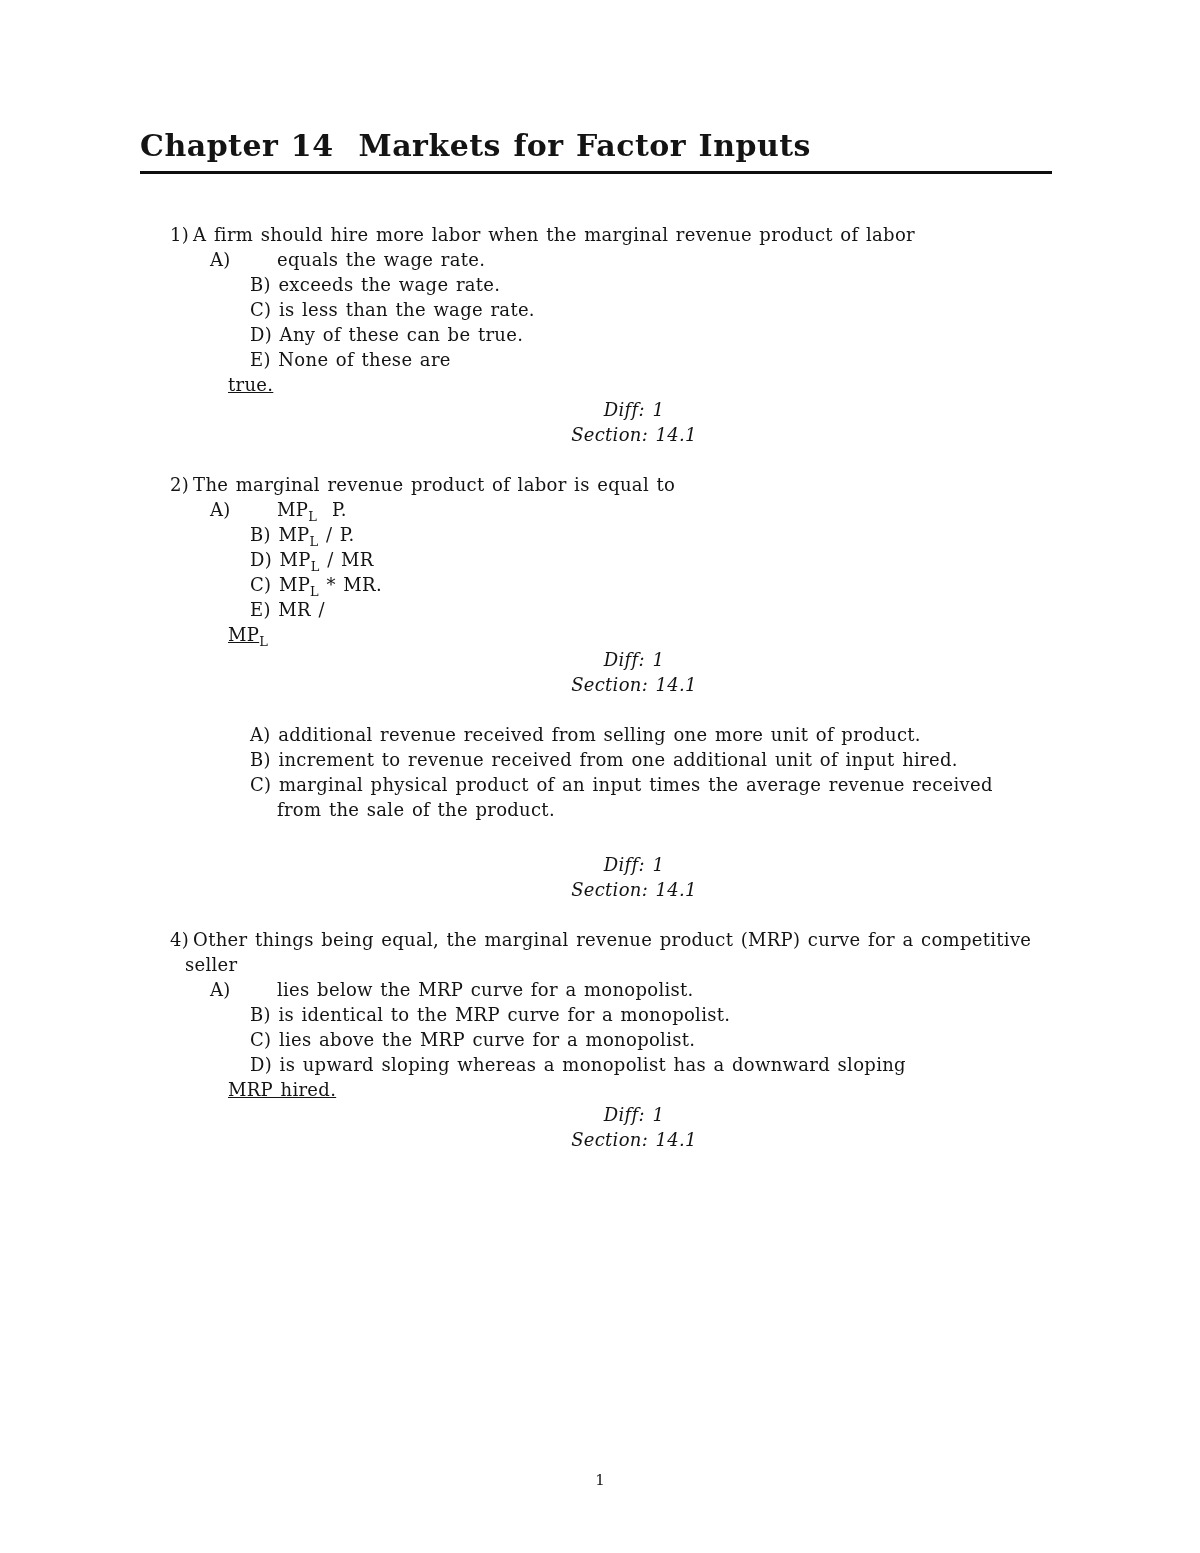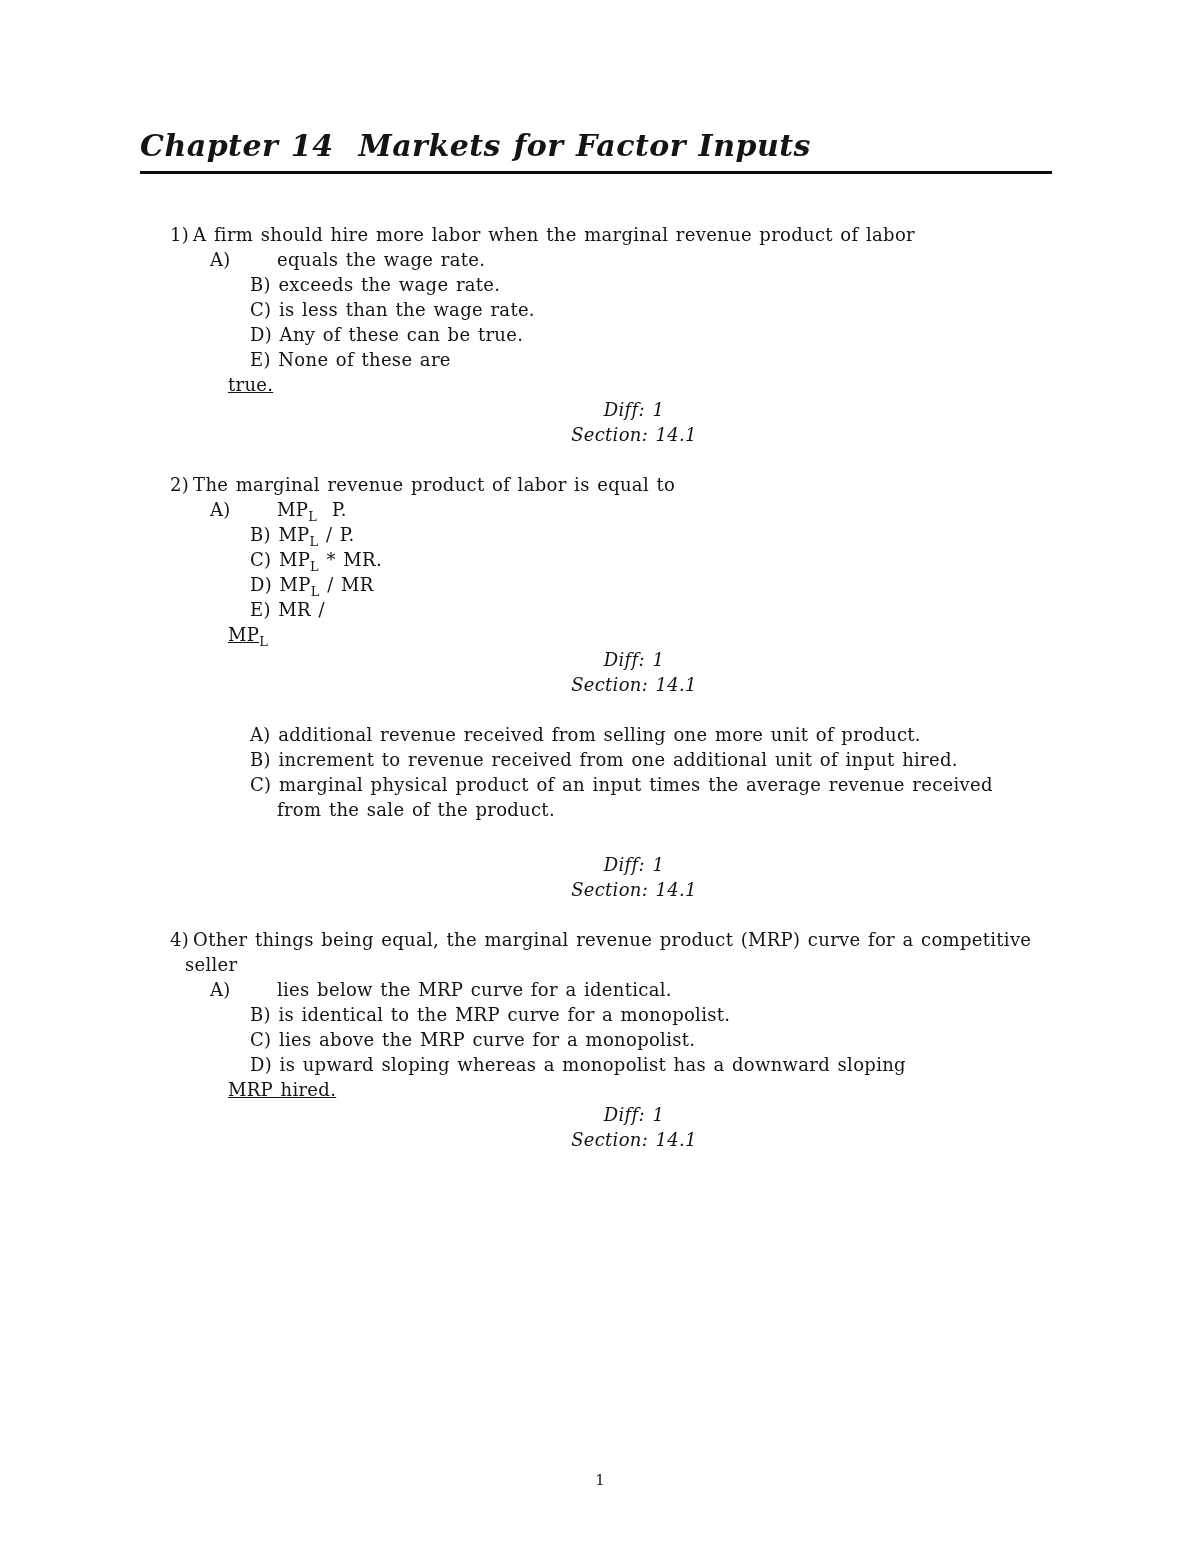--- a/index.html
+++ b/index.html
@@ -21,21 +21,20 @@
   .title {
     font-size: 30px;
     line-height: 36px;
     font-weight: bold;
     letter-spacing: 0.5px;
     white-space: pre-wrap;
     width: 912px;
     padding-bottom: 7px;
     border-bottom: 3px solid #0e0e0e;
     margin-bottom: 48px;
-    font-style: italic;
   }
   .question { margin-bottom: 25px; max-width: 900px; }
   .stem {
     margin-left: 30px;
     padding-left: 15px;
     text-indent: -15px;
     max-width: 880px;
   }
   .q-number { padding-right: 4px; }
   .option {
@@ -85,40 +84,40 @@
         <div class="meta">Diff: 1</div>
         <div class="meta">Section: 14.1</div>
       </div>
       <div class="question">
         <div class="stem"><span class="q-number">2)</span>The marginal revenue product of labor is equal to</div>
         <div class="option tabbed">
           <span class="opt-label">A)</span>
           <span class="opt-text">MP<sub>L</sub>&nbsp; P.</span>
         </div>
         <div class="option"><span class="opt-label">B) </span><span class="opt-text">MP<sub>L</sub> / P.</span></div>
+        <div class="option"><span class="opt-label">D) </span><span class="opt-text">MP<sub>L</sub> / MR</span></div>
         <div class="option"><span class="opt-label">C) </span><span class="opt-text">MP<sub>L</sub> * MR.</span></div>
-        <div class="option"><span class="opt-label">D) </span><span class="opt-text">MP<sub>L</sub> / MR</span></div>
         <div class="option"><span class="opt-label">E) </span><span class="opt-text">MR /</span></div>
         <div class="continuation">MP<sub>L</sub></div>
         <div class="meta">Diff: 1</div>
         <div class="meta">Section: 14.1</div>
       </div>
       <div class="question">
         <div class="option"><span class="opt-label">A) </span><span class="opt-text">additional revenue received from selling one more unit of product.</span></div>
         <div class="option"><span class="opt-label">B) </span><span class="opt-text">increment to revenue received from one additional unit of input hired.</span></div>
         <div class="option"><span class="opt-label">C) </span><span class="opt-text">marginal physical product of an input times the average revenue received from the sale of the product.</span></div>
         <div class="spacer"></div>
         <div class="meta">Diff: 1</div>
         <div class="meta">Section: 14.1</div>
       </div>
       <div class="question">
         <div class="stem"><span class="q-number">4)</span>Other things being equal, the marginal revenue product (MRP) curve for a competitive seller</div>
         <div class="option tabbed">
           <span class="opt-label">A)</span>
-          <span class="opt-text">lies below the MRP curve for a identical.</span>
+          <span class="opt-text">lies below the MRP curve for a monopolist.</span>
         </div>
         <div class="option"><span class="opt-label">B) </span><span class="opt-text">is identical to the MRP curve for a monopolist.</span></div>
         <div class="option"><span class="opt-label">C) </span><span class="opt-text">lies above the MRP curve for a monopolist.</span></div>
         <div class="option"><span class="opt-label">D) </span><span class="opt-text">is upward sloping whereas a monopolist has a downward sloping</span></div>
         <div class="continuation">MRP hired.</div>
         <div class="meta">Diff: 1</div>
         <div class="meta">Section: 14.1</div>
       </div>
     </div>
   <div class="page-number">1</div>

